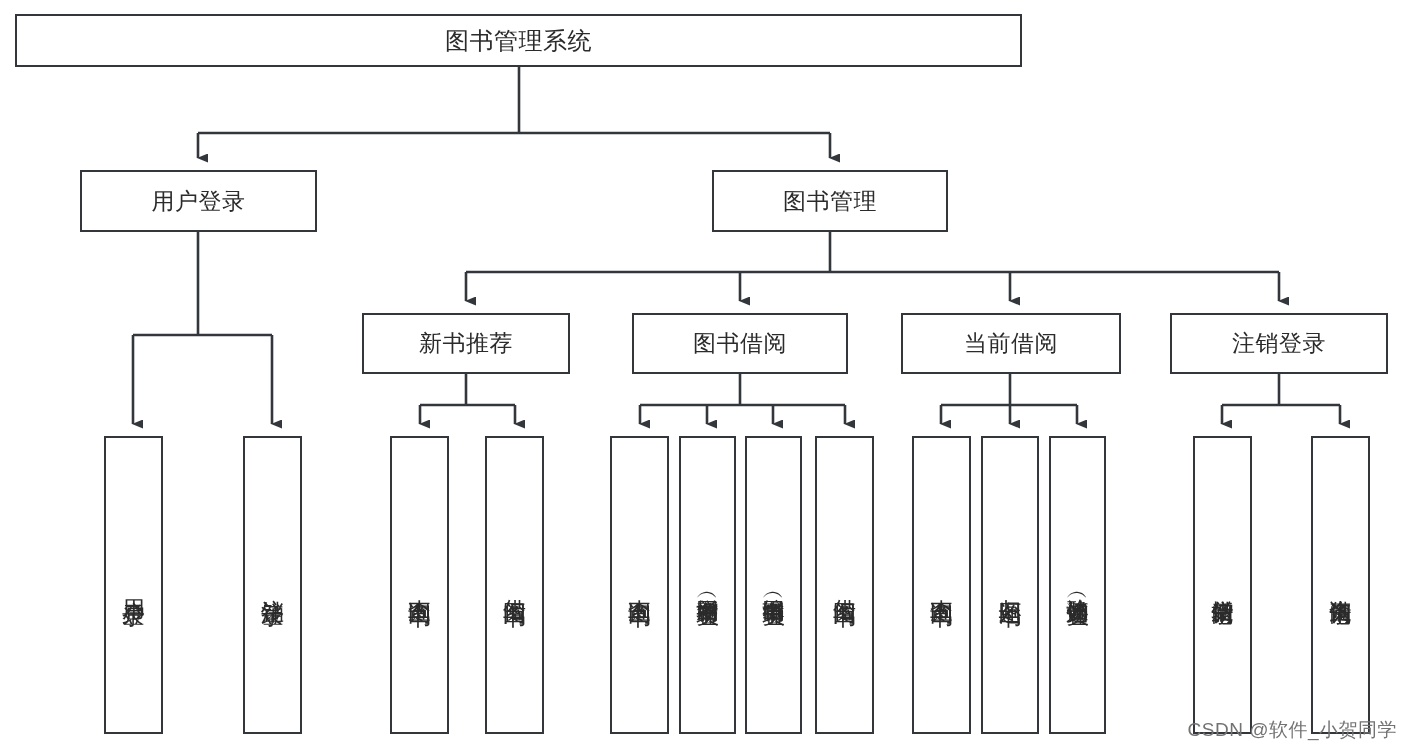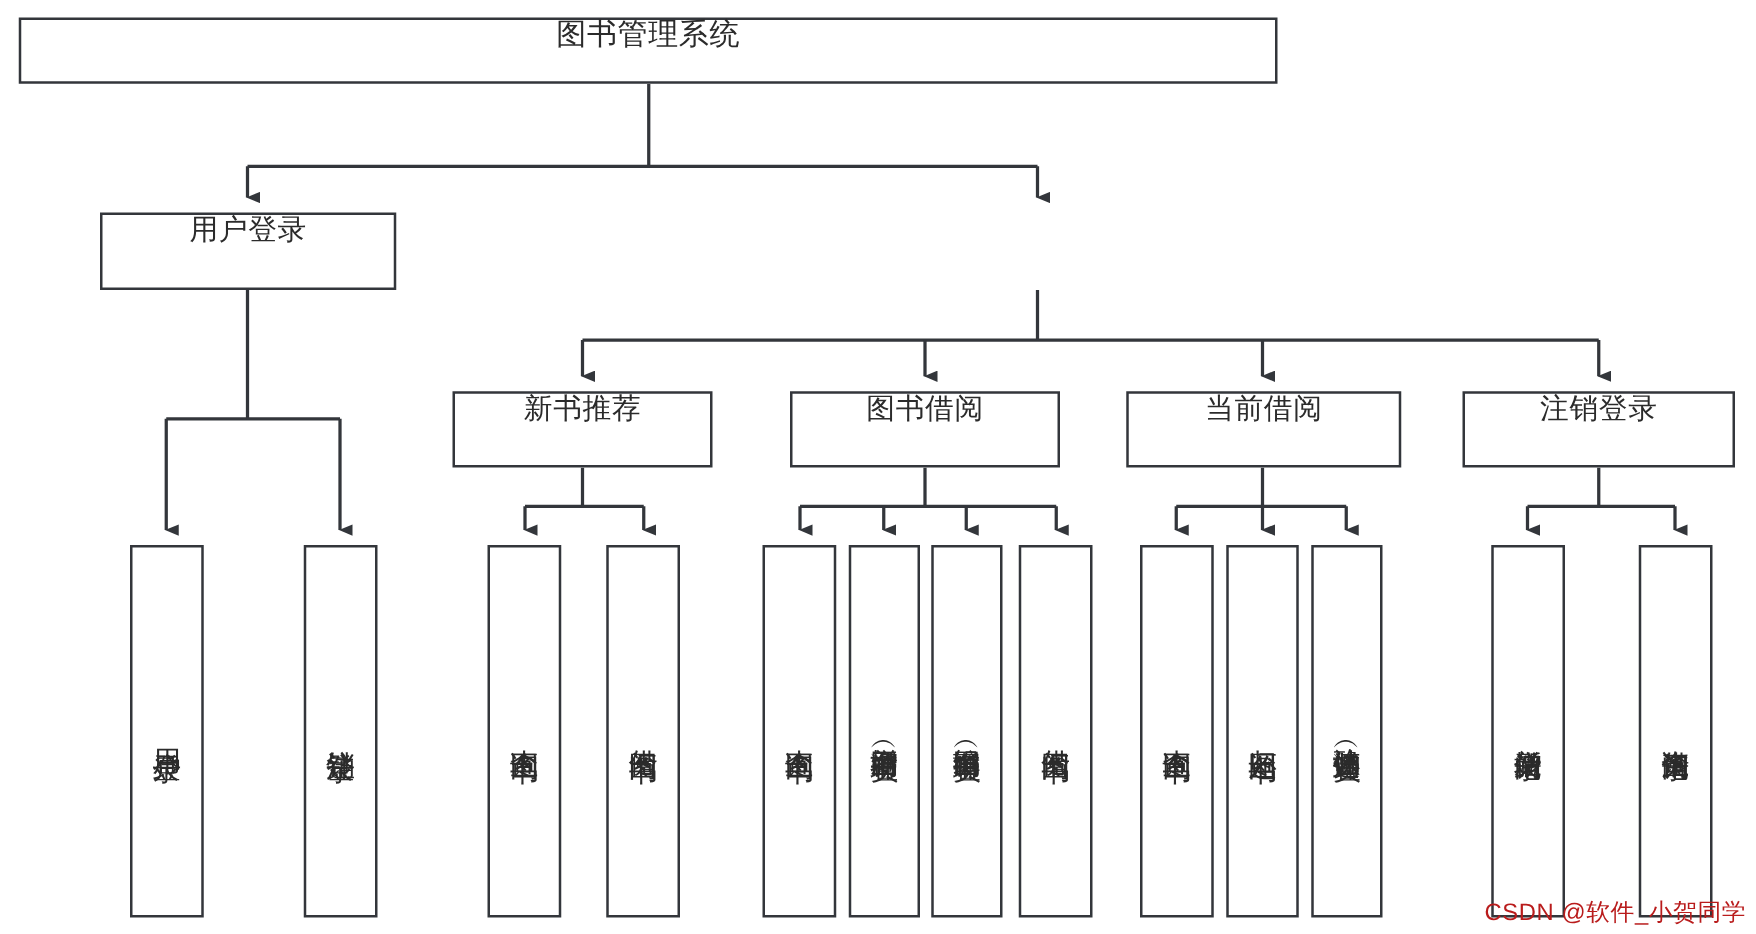--- a/index.html
+++ b/index.html
@@ -25,21 +25,21 @@
     width: 1405px;
     height: 747px;
     pointer-events: none;
   }
   .node {
     position: absolute;
     box-sizing: border-box;
     background: #ffffff;
     border: 2px solid #33363b;
     display: flex;
-    align-items: flex-start;
+    align-items: center;
     justify-content: center;
     color: #2b2b2b;
     z-index: 2;
   }
   .node .label {
     white-space: nowrap;
     letter-spacing: 0.5px;
   }
   
   .node.horiz .label {
@@ -66,21 +66,21 @@
   }
   .node.vert.tall .label {
     font-size: 22px;
     letter-spacing: 1px;
   }
   .watermark {
     position: absolute;
     right: 8px;
     bottom: 4px;
     font-size: 19px;
-    color: #b91c1c;
+    color: #737373;
     white-space: nowrap;
     z-index: 5;
     letter-spacing: 0.5px;
   }
 </style>
 </head>
 <body>
 
 <div id="canvas">
 
@@ -136,20 +136,23 @@
   </svg>
 
   <div class="node horiz root" style="left:15px; top:14px; width:1007px; height:53px;">
     <span class="label">图书管理系统</span>
   </div>
 
   <div class="node horiz" style="left:80px; top:170px; width:237px; height:62px;">
     <span class="label">用户登录</span>
   </div>
 
+  <div class="node horiz" style="left:712px; top:170px; width:236px; height:62px;">
+    <span class="label">图书管理</span>
+  </div>
 
   <div class="node horiz" style="left:632px; top:313px; width:216px; height:61px;">
     <span class="label">图书借阅</span>
   </div>
 
   <div class="node horiz" style="left:362px; top:313px; width:208px; height:61px;">
     <span class="label">新书推荐</span>
   </div>
 
   <div class="node horiz" style="left:901px; top:313px; width:220px; height:61px;">

